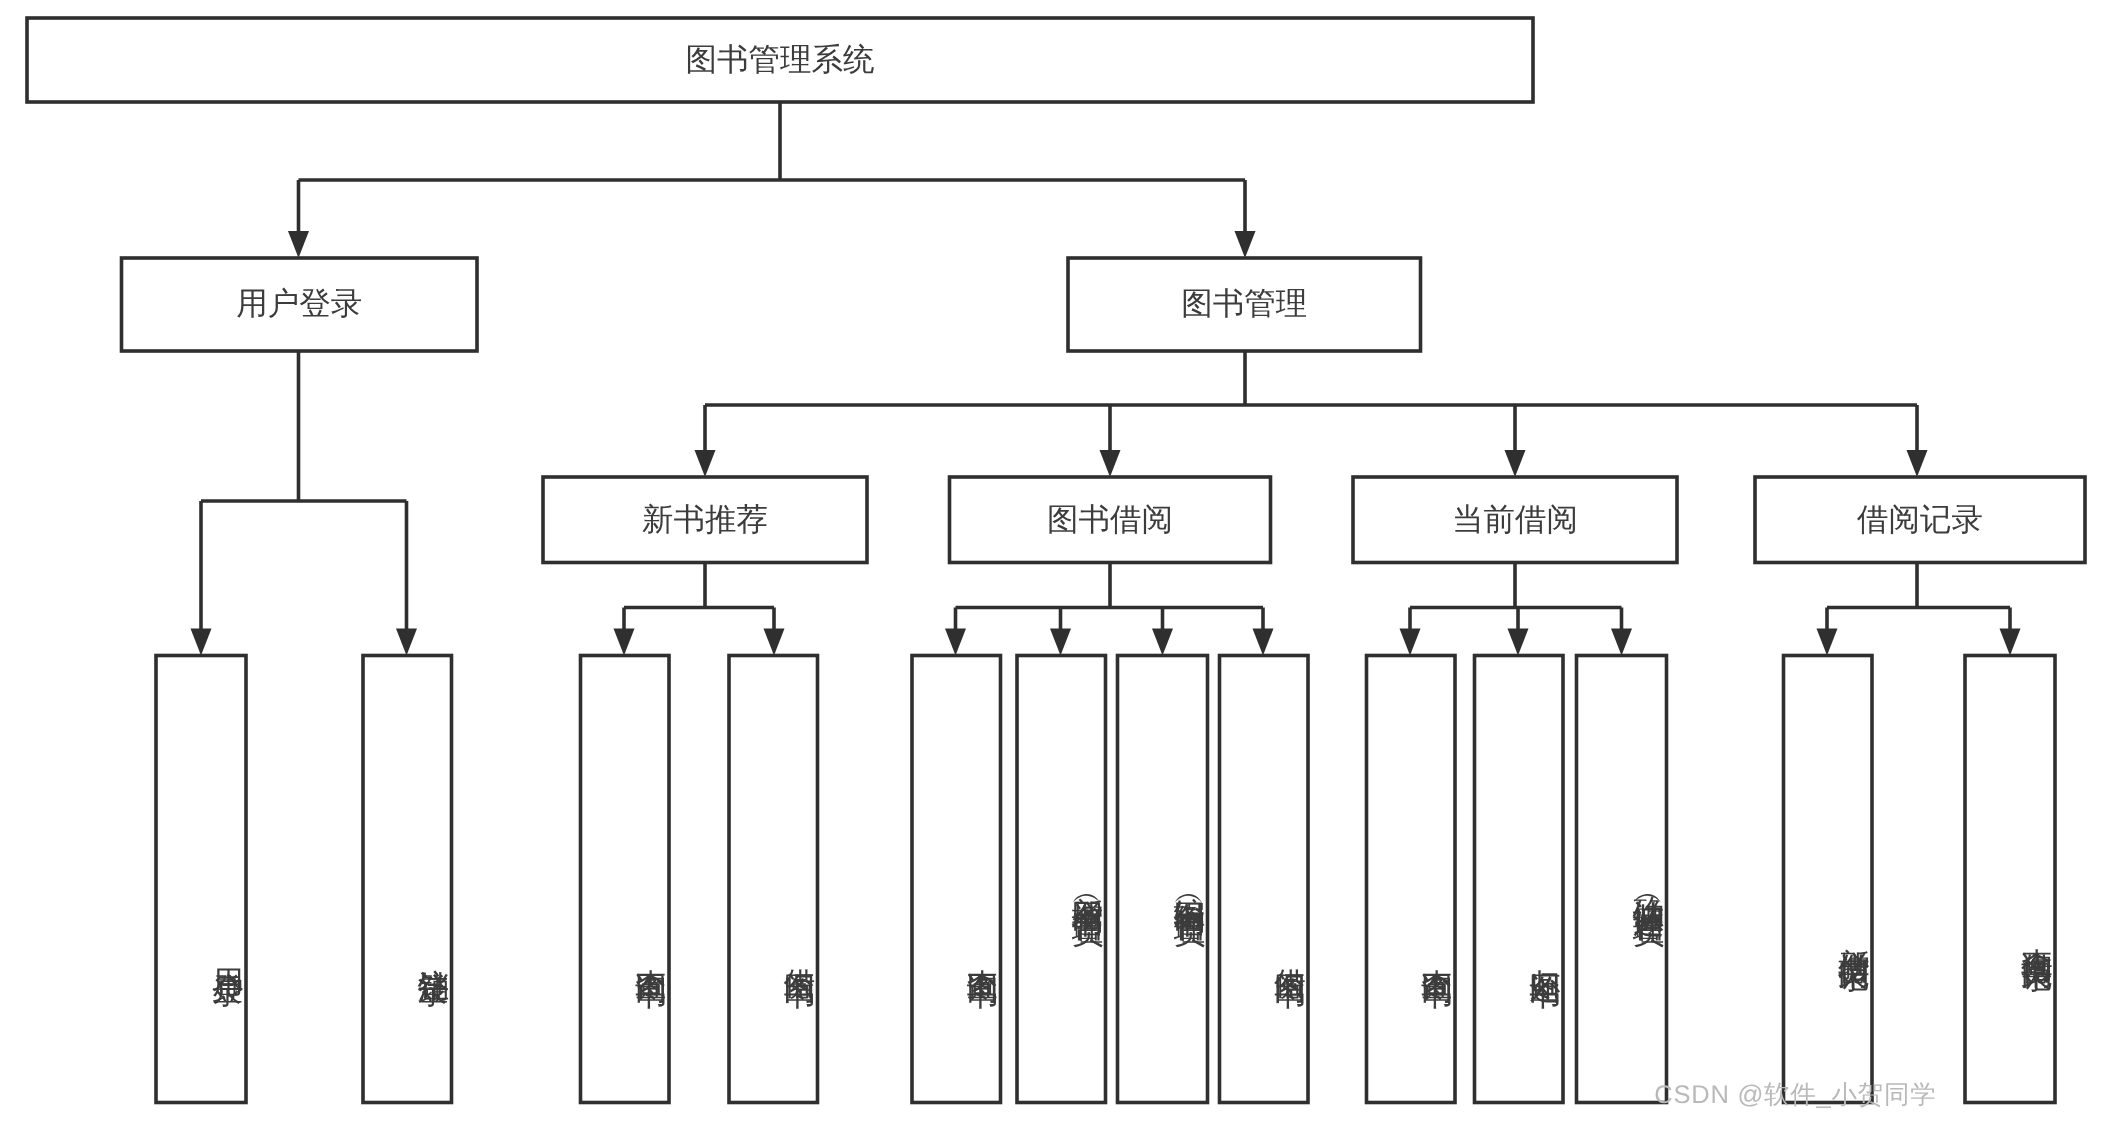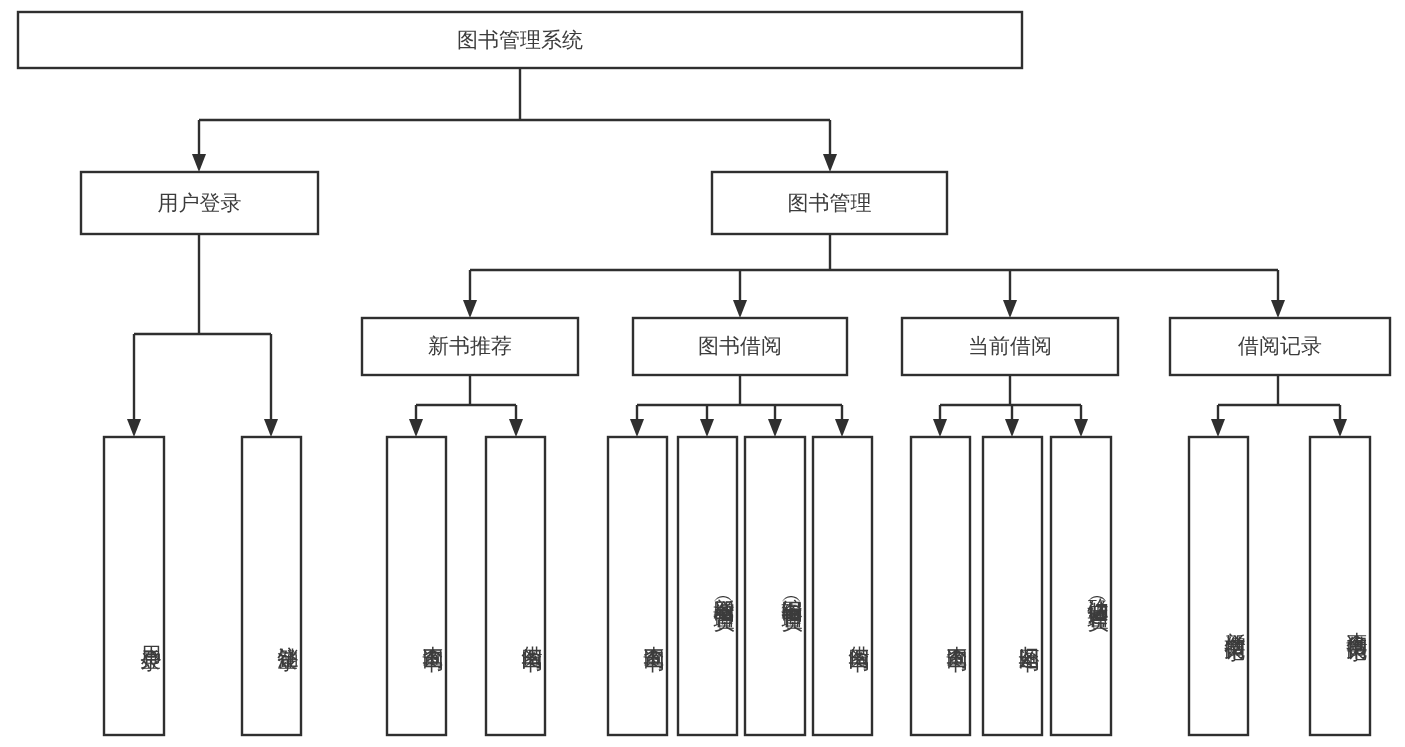--- a/index.html
+++ b/index.html
@@ -211,13 +211,14 @@
       <div class="node-label-v" style="left: 608px; top: 530px; width: 59px; height: 205px;">查询图书</div>
       <div class="node-label-v" style="left: 678px; top: 445px; width: 59px; height: 290px;">新增图书（管理员）</div>
       <div class="node-label-v" style="left: 745px; top: 445px; width: 60px; height: 290px;">编辑图书（管理员）</div>
       <div class="node-label-v" style="left: 813px; top: 530px; width: 59px; height: 205px;">借阅图书</div>
       <div class="node-label-v" style="left: 911px; top: 530px; width: 59px; height: 205px;">查询图书</div>
       <div class="node-label-v" style="left: 983px; top: 530px; width: 59px; height: 205px;">归还图书</div>
       <div class="node-label-v" style="left: 1051px; top: 445px; width: 60px; height: 290px;">确认归还（管理员）</div>
       <div class="node-label-v" style="left: 1189px; top: 506px; width: 59px; height: 229px;">新增借阅记录</div>
       <div class="node-label-v" style="left: 1310px; top: 506px; width: 60px; height: 229px;">查询借阅记录</div>
     </div>
+  <div class="watermark">CSDN @软件_小贺同学</div>
 </div>
 
 </body></html>

